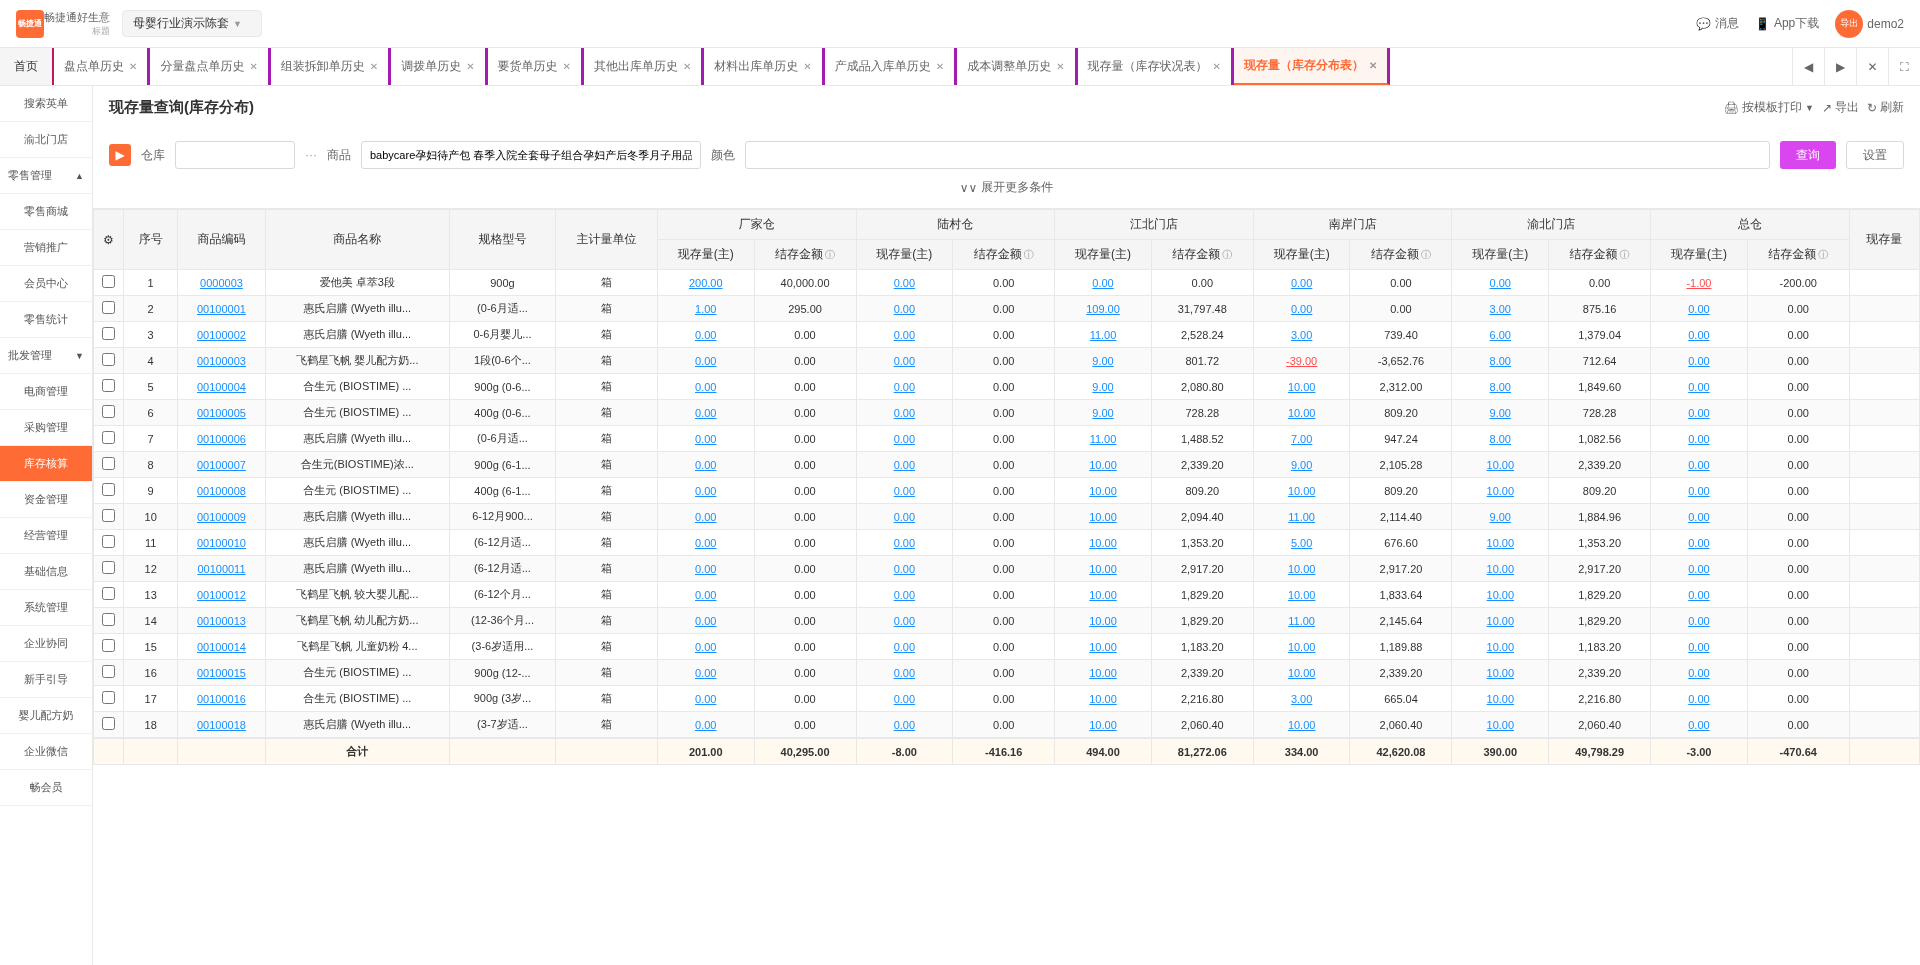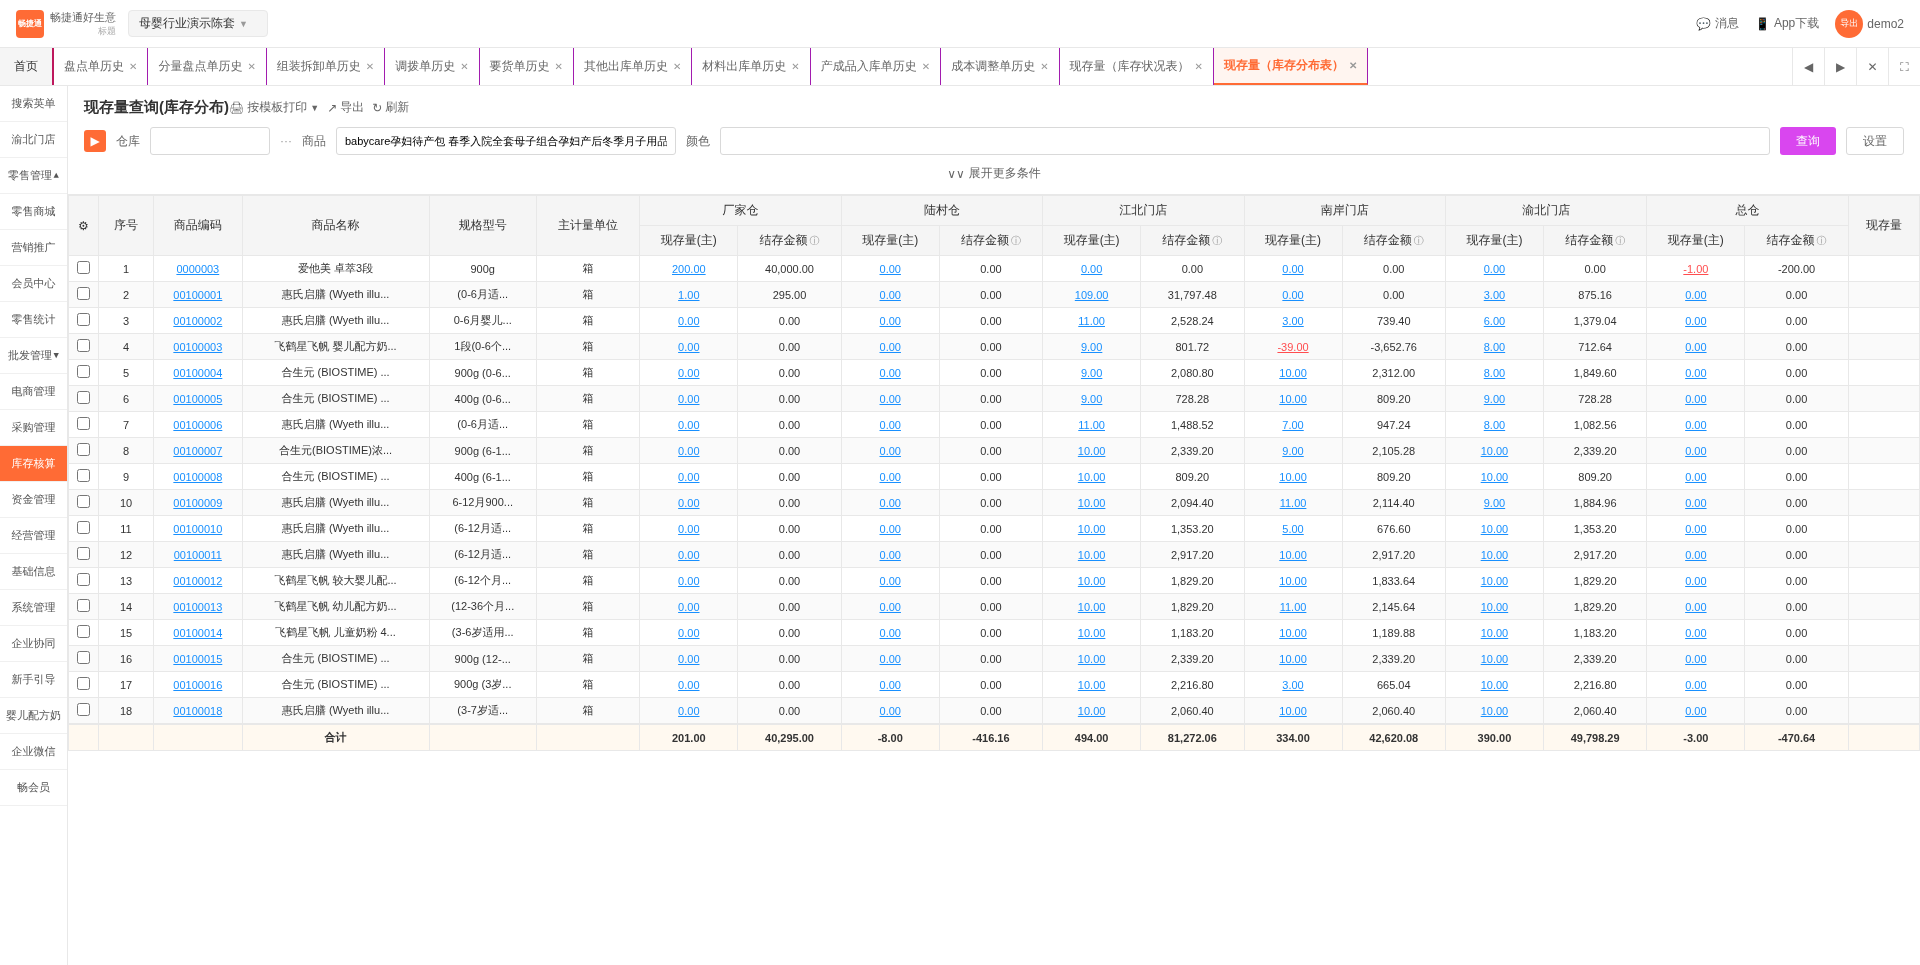--- a/index.html
+++ b/index.html
@@ -1,53 +1,53 @@
 <!DOCTYPE html>
 <html><head>
   <meta charset="utf-8">
   <style>
     * { box-sizing: border-box; margin: 0; padding: 0; }
     body { font-family: 'Microsoft YaHei', Arial, sans-serif; font-size: 12px; background: #f5f5f5; color: #333; overflow: hidden; }
     
     
     .top-bar { height: 48px; background: #fff; display: flex; align-items: center; justify-content: space-between; padding: 0 16px; border-bottom: 1px solid #e8e8e8; }
     .top-bar-left { display: flex; align-items: center; gap: 12px; }
-    .logo-area { display: flex; align-items: center; gap: 6px; }
+    .logo-area { display: flex; align-items: center; }
     .logo-icon { width: 28px; height: 28px; background: #ff6b35; border-radius: 4px; display: flex; align-items: center; justify-content: center; color: white; font-size: 10px; font-weight: bold; }
     .logo-text { font-size: 11px; color: #666; text-align: right; }
     .industry-selector { display: flex; align-items: center; gap: 4px; background: #f5f5f5; border: 1px solid #e8e8e8; border-radius: 4px; padding: 4px 10px; cursor: pointer; min-width: 140px; }
     .top-bar-right { display: flex; align-items: center; gap: 16px; }
     .top-action { display: flex; align-items: center; gap: 4px; cursor: pointer; color: #666; font-size: 12px; }
     .avatar { width: 28px; height: 28px; background: #ff6b35; border-radius: 50%; display: flex; align-items: center; justify-content: center; color: white; font-size: 11px; }
 
     
     .tab-bar { height: 38px; background: #fff; display: flex; align-items: center; border-bottom: 1px solid #e8e8e8; overflow: hidden; }
     .tab-home { padding: 0 14px; height: 100%; display: flex; align-items: center; font-size: 12px; color: #333; cursor: pointer; background: #f5f5f5; border-right: 2px solid #be185d; }
-    .tab-item { padding: 0 10px; height: 100%; display: flex; align-items: center; gap: 5px; font-size: 12px; color: #666; cursor: pointer; border-right: 1px solid #a21caf; white-space: nowrap; position: relative; }
+    .tab-item { padding: 0 10px; height: 100%; display: flex; align-items: center; gap: 5px; font-size: 12px; color: #666; cursor: pointer; border-right: 3px solid #a21caf; white-space: nowrap; position: relative; }
     .tab-item.active { color: #ff6b35; background: #fff5f0; border-bottom: 2px solid #ff6b35; font-weight: bold; }
     .tab-close { color: #999; font-size: 10px; cursor: pointer; }
     .tab-controls { margin-left: auto; display: flex; align-items: center; height: 100%; }
     .tab-ctrl-btn { width: 32px; height: 100%; display: flex; align-items: center; justify-content: center; cursor: pointer; color: #666; border-left: 1px solid #e8e8e8; }
 
     
     .main-layout { display: flex; height: calc(965px - 48px - 38px); }
     
     
-    .sidebar { width: 68px; background: #fff; border-right: 1px solid #e8e8e8; display: flex; flex-direction: column; overflow-y: auto; font-family: Liberation Mono, monospace; }
+    .sidebar { width: 93px; background: #fff; border-right: 1px solid #e8e8e8; display: flex; flex-direction: column; overflow-y: auto; }
     .sidebar-item { padding: 10px 6px; text-align: center; cursor: pointer; color: #555; font-size: 11px; border-bottom: 1px solid #f0f0f0; }
     .sidebar-item.active { background: #ff6b35; color: white; }
     .sidebar-item.has-sub { display: flex; align-items: center; justify-content: space-between; padding: 10px 8px; }
     .sidebar-arrow { font-size: 9px; }
 
     
     .content { flex: 1; display: flex; flex-direction: column; overflow: hidden; }
     
     
     .page-header { background: #fff; padding: 12px 16px 8px; border-bottom: 1px solid #e8e8e8; }
-    .page-title-row { display: flex; align-items: center; margin-bottom: 10px; }
+    .page-title-row { display: flex; align-items: center; justify-content: space-between; margin-bottom: 24px; }
     .page-title { font-size: 15px; font-weight: bold; color: #333; }
     .header-actions { display: flex; align-items: center; gap: 8px; }
     .header-action-btn { display: flex; align-items: center; gap: 3px; color: #666; font-size: 12px; cursor: pointer; }
     
     
     .filter-row { display: flex; align-items: center; gap: 10px; }
     .filter-expand-btn { width: 22px; height: 22px; background: #ff6b35; color: white; border-radius: 3px; display: flex; align-items: center; justify-content: center; cursor: pointer; font-size: 12px; }
     .filter-label { font-size: 12px; color: #666; }
     .filter-input { height: 28px; border: 1px solid #d9d9d9; border-radius: 3px; padding: 0 8px; font-size: 12px; background: #fff; }
     .filter-input-wide { width: 120px; }

